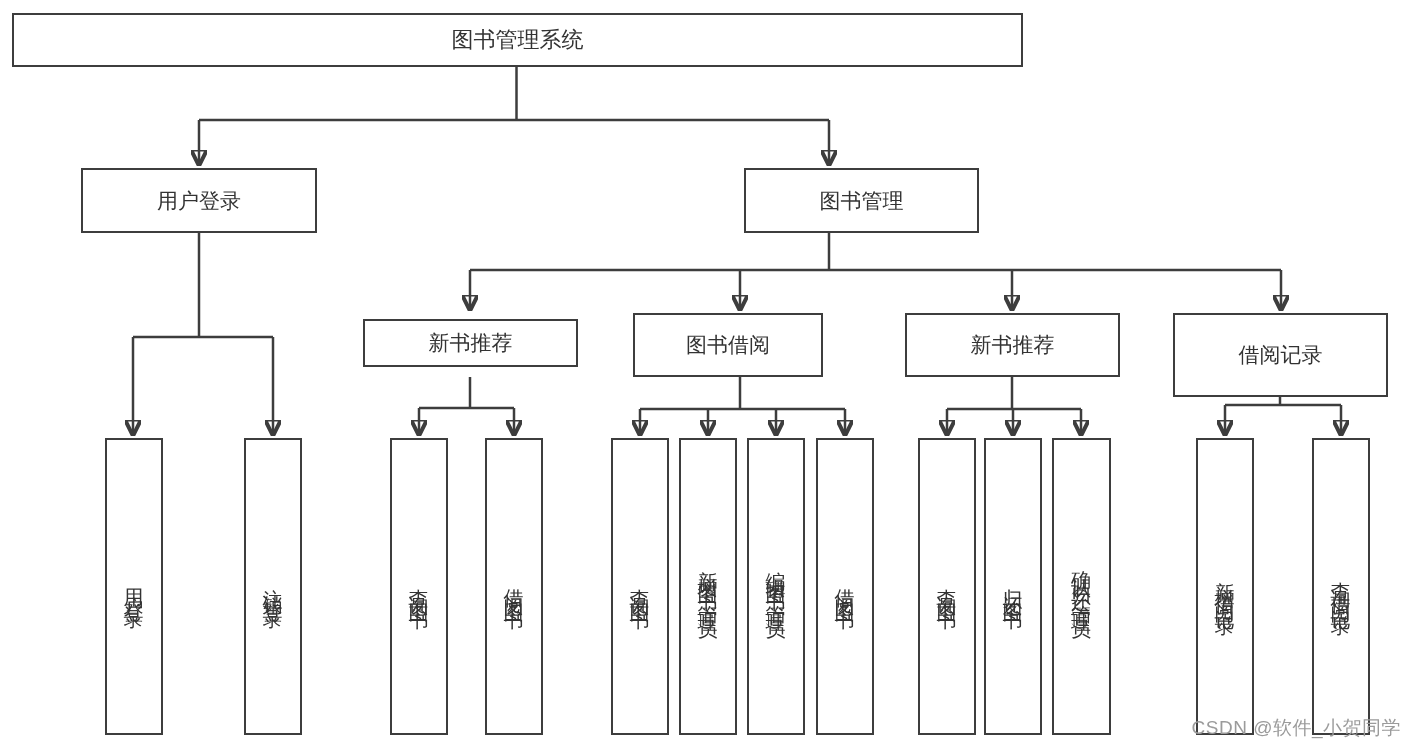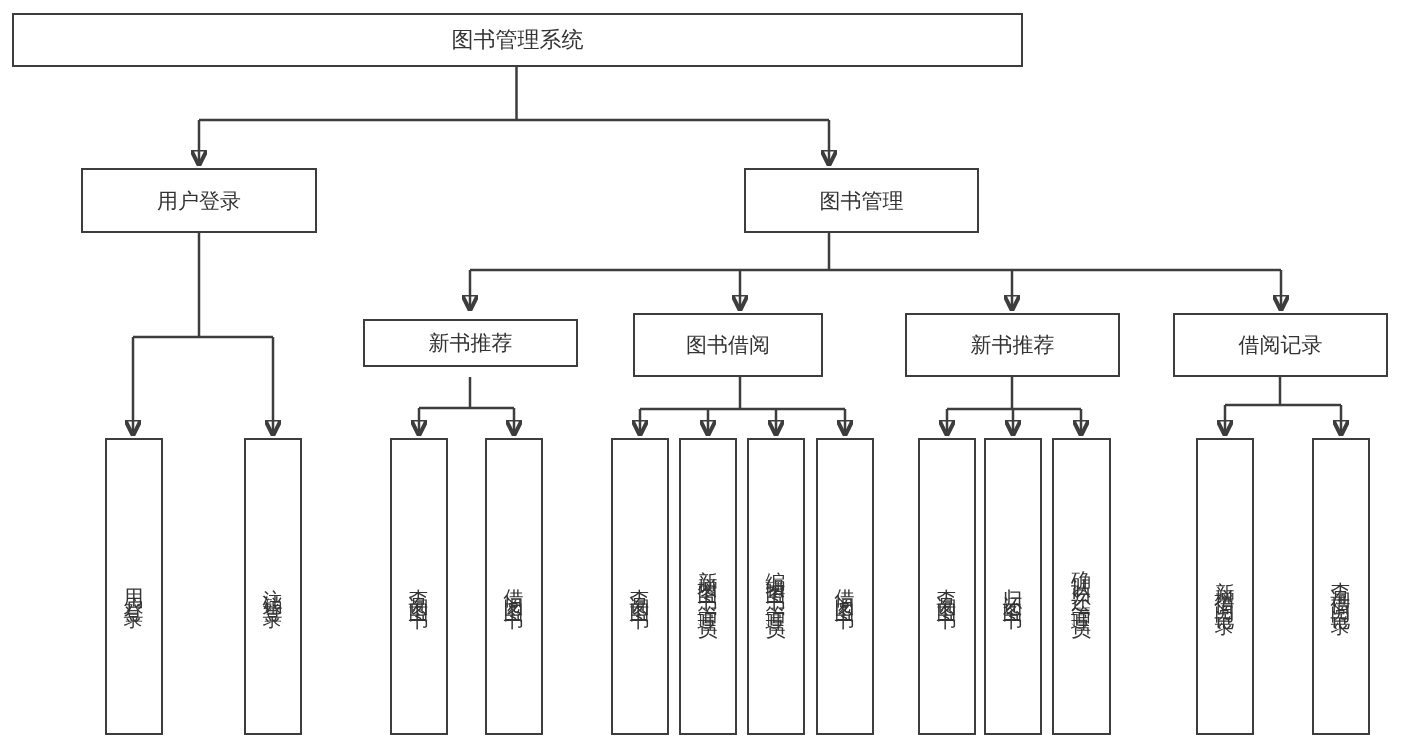--- a/index.html
+++ b/index.html
@@ -123,21 +123,21 @@
 
   <div class="node" style="left:363px; top:319px; width:215px; height:48px;">
     <span>新书推荐</span>
   </div>
   <div class="node" style="left:633px; top:313px; width:190px; height:64px;">
     <span>图书借阅</span>
   </div>
   <div class="node" style="left:905px; top:313px; width:215px; height:64px;">
     <span>新书推荐</span>
   </div>
-  <div class="node" style="left:1173px; top:313px; width:215px; height:64px;">
+  <div class="node" style="left:1173px; top:313px; width:215px; height:84px;">
     <span>借阅记录</span>
   </div>
 
   <div class="node leaf" style="left:105px; top:438px; width:58px; height:297px;">
     <span>用户登录</span>
   </div>
   <div class="node leaf" style="left:244px; top:438px; width:58px; height:297px;">
     <span>注销登录</span>
   </div>
 
@@ -171,14 +171,15 @@
     <span>确认归还（管理员）</span>
   </div>
 
   <div class="node leaf" style="left:1196px; top:438px; width:58px; height:297px;">
     <span>新增借阅记录</span>
   </div>
   <div class="node leaf" style="left:1312px; top:438px; width:58px; height:297px;">
     <span>查询借阅记录</span>
   </div>
 
+  <div class="watermark">CSDN @软件_小贺同学</div>
 
 </div>
 
 </body></html>

